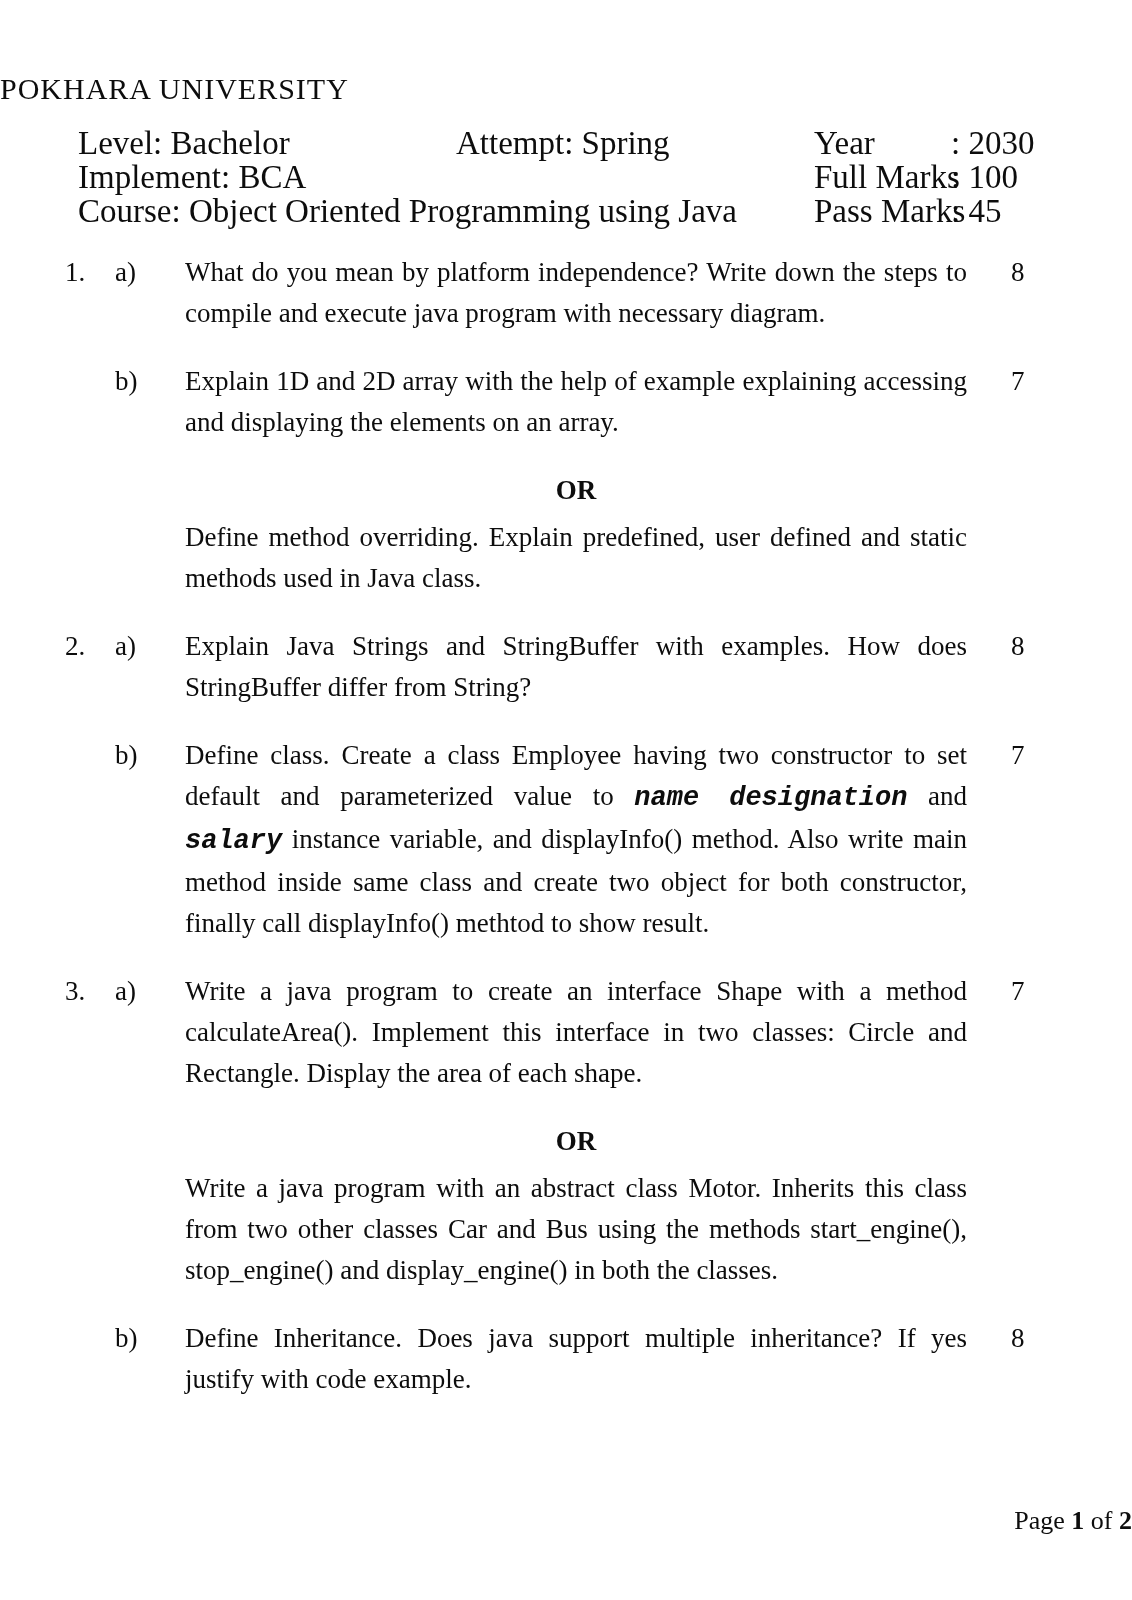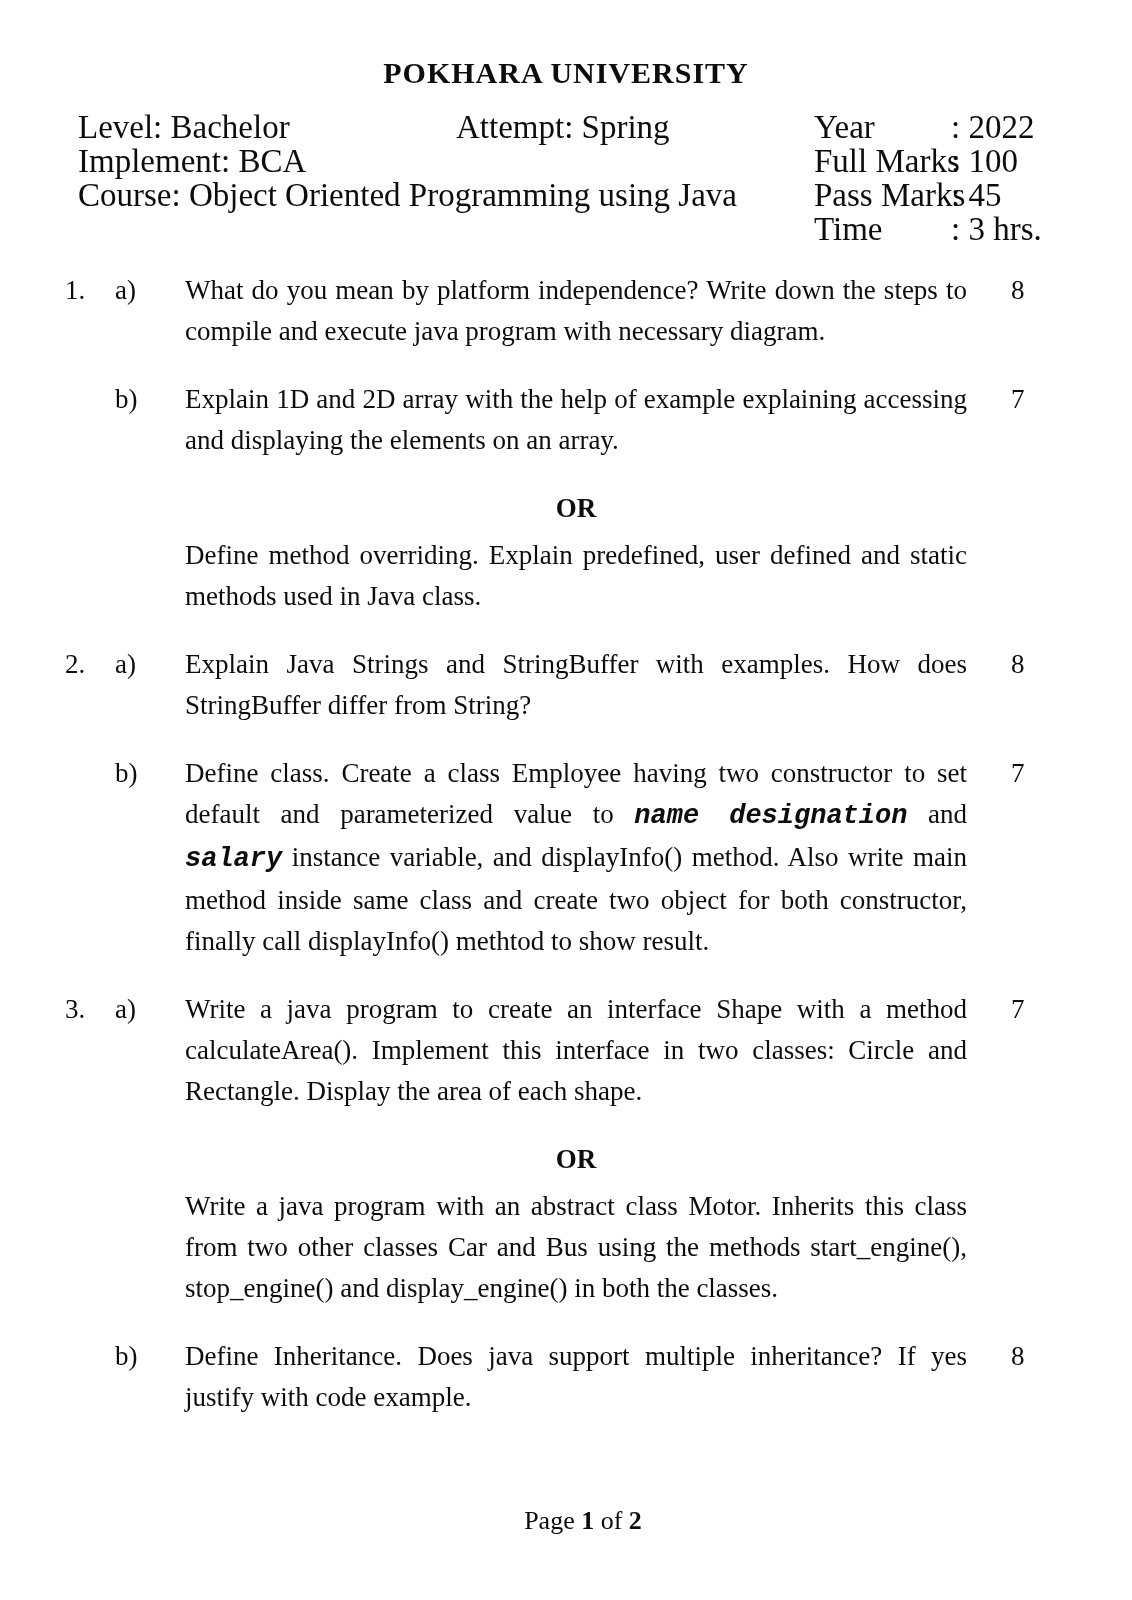--- a/index.html
+++ b/index.html
@@ -8,24 +8,23 @@
     position: relative;
     width: 1132px;
     height: 1600px;
     margin: 0 auto;
     background: #ffffff;
     color: #0d0d0d;
     font-family: "Liberation Serif", "DejaVu Serif", serif;
     overflow: hidden;
   }
   .title {
-    padding-top: 56px;
-    text-align: center;
+    padding-top: 72px;
     font-size: 30px;
-    font-weight: bold;
+    font-weight: normal;
     letter-spacing: 1px;
   }
   
   .meta {
     margin: 20px 60px 0 78px;
     font-size: 33px;
     line-height: 34px;
     display: grid;
     grid-template-columns: 378px 358px auto;
   }
@@ -65,59 +64,55 @@
     margin: 0 0 27px 185px;
     width: 782px;
     text-align: justify;
   }
   
   .footer {
     position: absolute;
     top: 1506px;
     left: 0;
     width: 100%;
-    text-align: center;
+    text-align: right;
     font-size: 26px;
     padding-left: 34px;
   }
   .footer .b { font-weight: bold; }
 </style>
 </head>
 <body>
 
 <div class="page">
 
   <div class="title">POKHARA UNIVERSITY</div>
 
   <div class="meta">
     <div class="cell">Level: Bachelor</div>
     <div class="cell">Attempt: Spring</div>
     <div class="cell meta-kv">
       <span class="lbl">Year</span>
-      <span>: 2022</span>
+      <span>: 2030</span>
     </div>
 
     <div class="cell">Implement: BCA</div>
     <div class="cell"></div>
     <div class="cell meta-kv">
       <span class="lbl">Full Marks</span>
       <span>: 100</span>
     </div>
 
     <div class="cell span2">Course: Object Oriented Programming using Java</div>
     <div class="cell meta-kv">
       <span class="lbl">Pass Marks</span>
       <span>: 45</span>
     </div>
 
     <div class="cell span2"></div>
-    <div class="cell meta-kv">
-      <span class="lbl">Time</span>
-      <span>: 3 hrs.</span>
-    </div>
   </div>
 
 
   <div class="questions">
 
     <div class="q-row">
       <div class="q-num">1.</div>
       <div class="q-letter">a)</div>
       <div class="q-text">What do you mean by platform independence? Write down the steps to compile and execute java program with necessary diagram.</div>
       <div class="q-marks">8</div>

